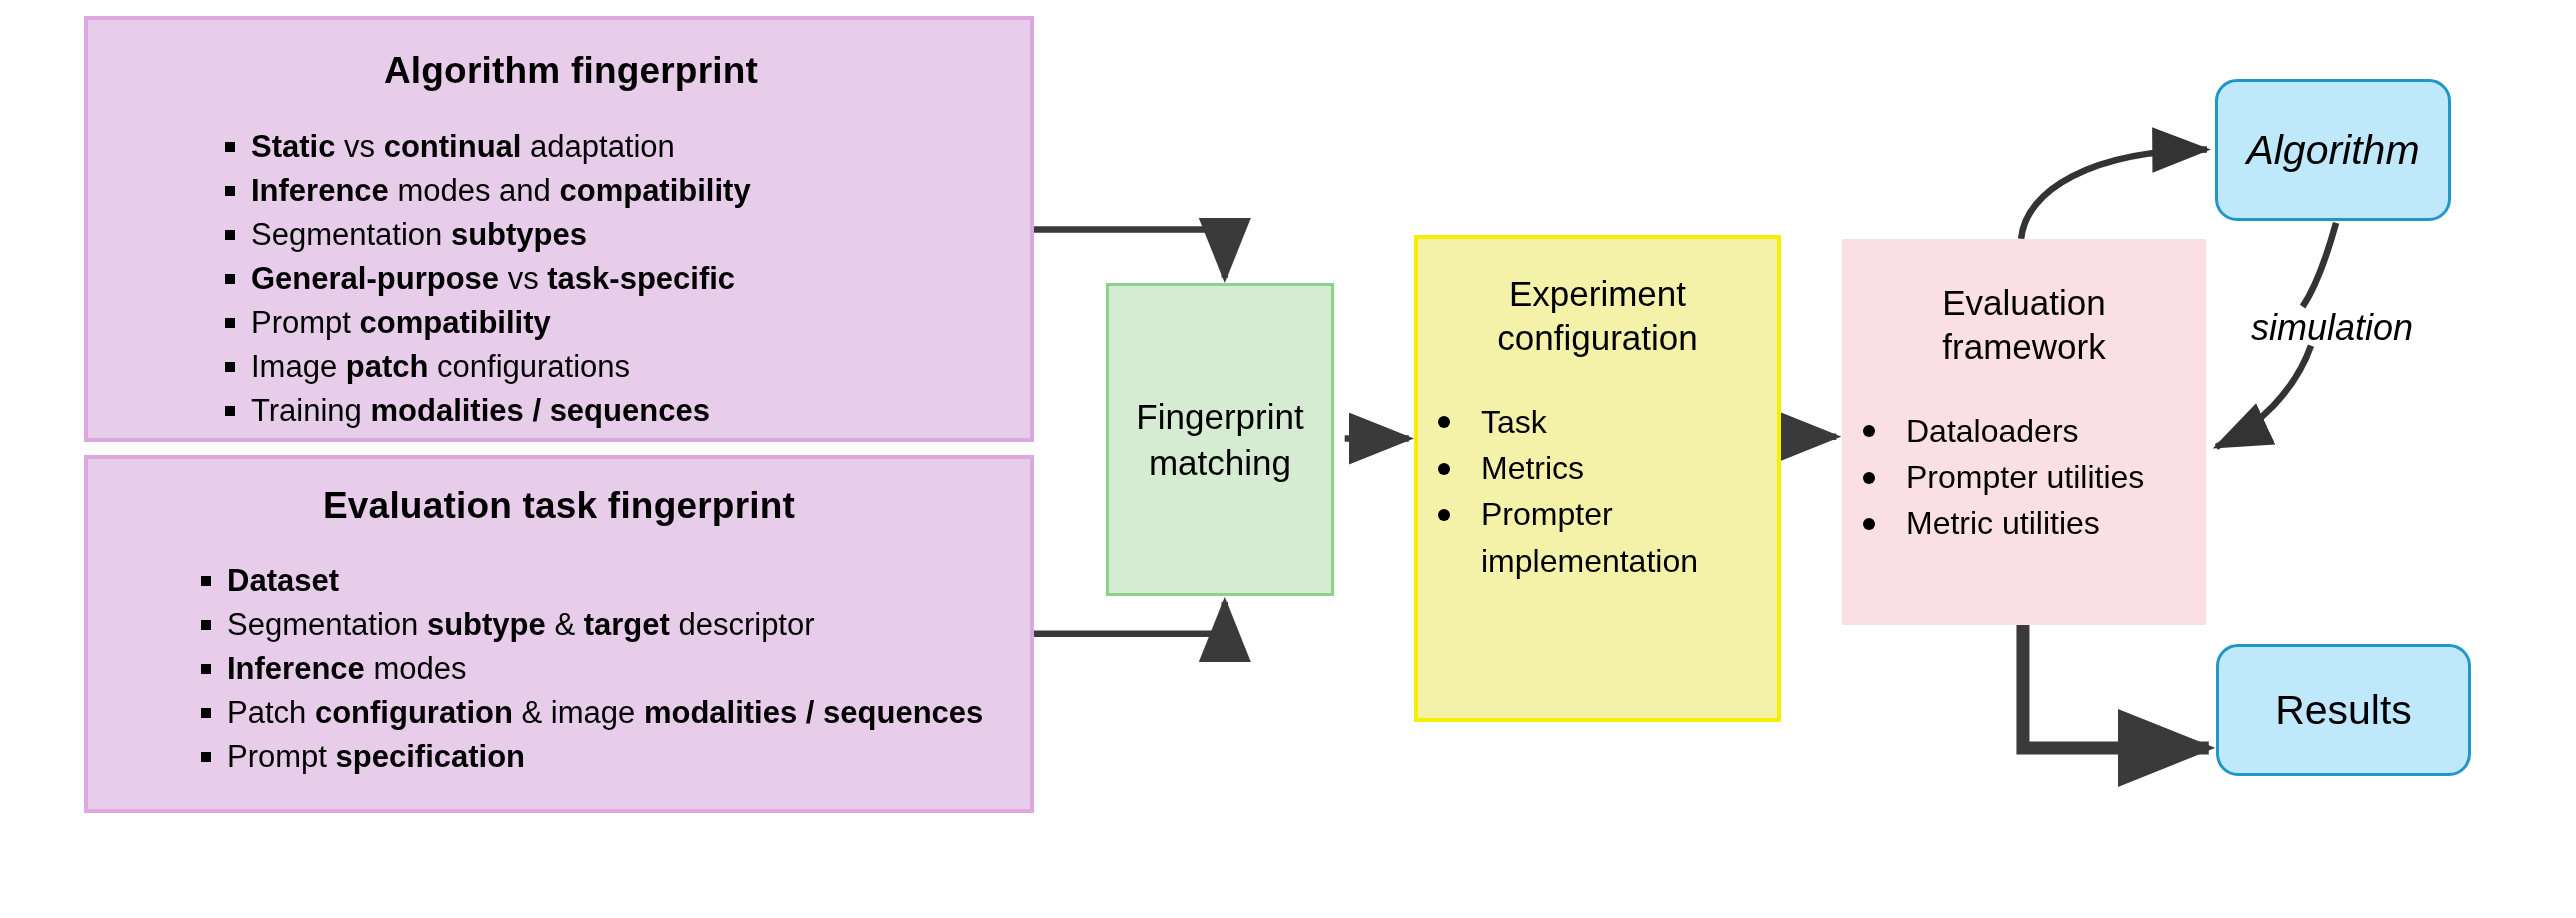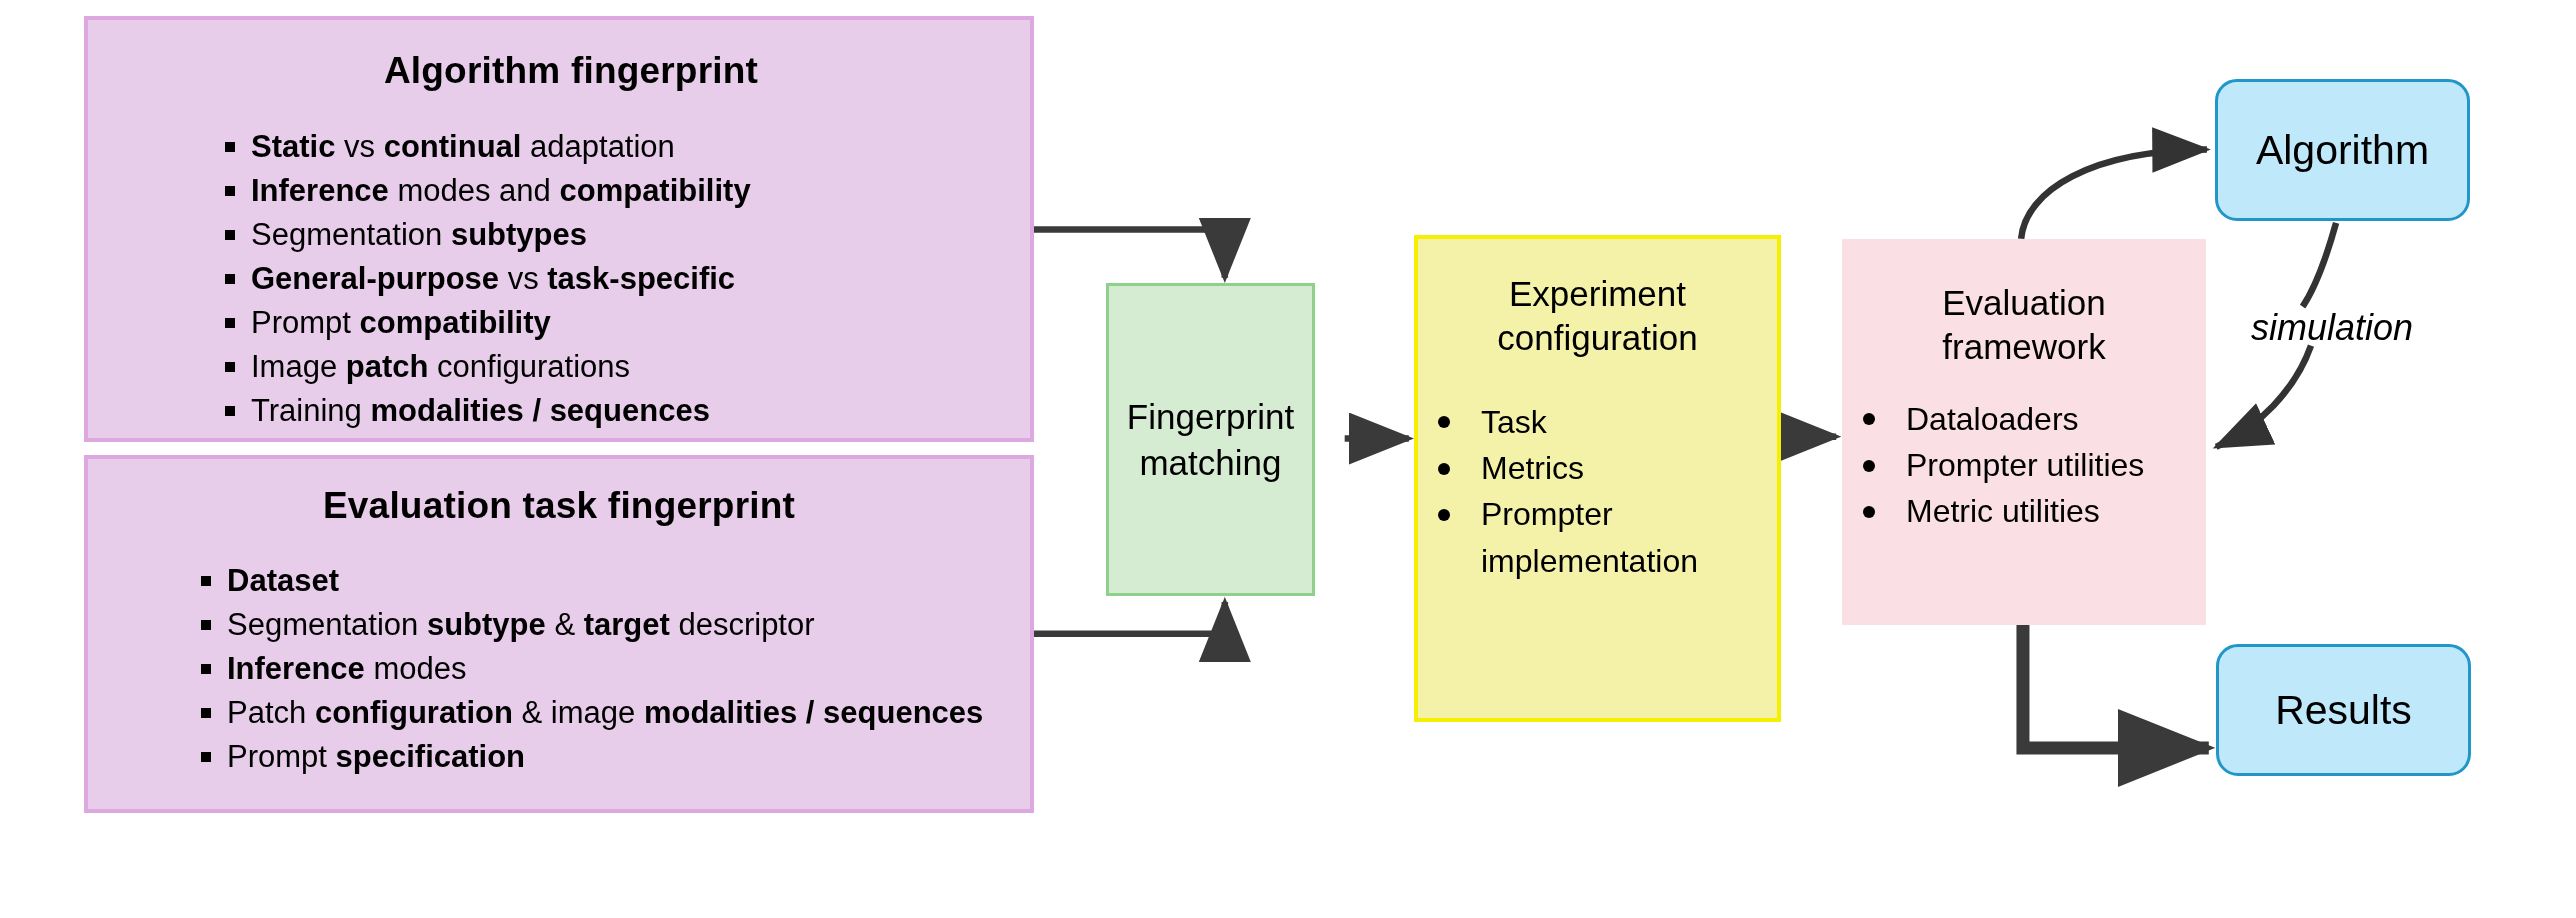--- a/index.html
+++ b/index.html
@@ -194,21 +194,21 @@
     <div class="panel-title" style="margin-top:26px;">Evaluation task fingerprint</div>
     <ul class="bullet-list" id="etf-list" style="margin-top:32px; margin-left:102px;">
         <li><b>Dataset</b></li>
         <li>Segmentation <b>subtype</b> &amp; <b>target</b> descriptor</li>
         <li><b>Inference</b> modes</li>
         <li>Patch <b>configuration</b> &amp; image <b>modalities / sequences</b></li>
         <li>Prompt <b>specification</b></li>
       </ul>
   </div>
 
-  <div class="box panel-green" style="left:1106px; top:283px; width:209px; height:313px;">
+  <div class="box panel-green" style="left:1106px; top:283px; width:228px; height:313px;">
     <div>
       <div>Fingerprint</div>
       <div>matching</div>
     </div>
   </div>
 
   <div class="box panel-yellow" style="left:1414px; top:235px; width:367px; height:487px;">
     <div class="panel-heading" style="margin-top:33px;">
       <div>Experiment</div>
       <div>configuration</div>
@@ -219,28 +219,28 @@
         <li>Prompter</li>
         <li class="cont" style="padding-left: 63px; list-style: none; --no-bullet: 1; position: relative;">implementation</li>
       </ul>
   </div>
 
   <div class="box panel-pink" style="left:1842px; top:239px; width:364px; height:386px;">
     <div class="panel-heading" style="margin-top:41px;">
       <div>Evaluation</div>
       <div>framework</div>
     </div>
-    <ul class="dot-list" id="ef-list" style="margin-top:27px;">
+    <ul class="dot-list" id="ef-list" style="margin-top:39px;">
         <li>Dataloaders</li>
         <li>Prompter utilities</li>
         <li>Metric utilities</li>
       </ul>
   </div>
 
-  <div class="box panel-blue" style="left:2215px; top:79px; width:255px; height:142px;">
+  <div class="box panel-blue" style="left:2215px; top:79px; width:236px; height:142px;font-style:italic;">
     <span>Algorithm</span>
   </div>
 
   <div class="box panel-blue" style="left:2216px; top:644px; width:255px; height:132px;">
     <span>Results</span>
   </div>
 
 </div>
 
 

